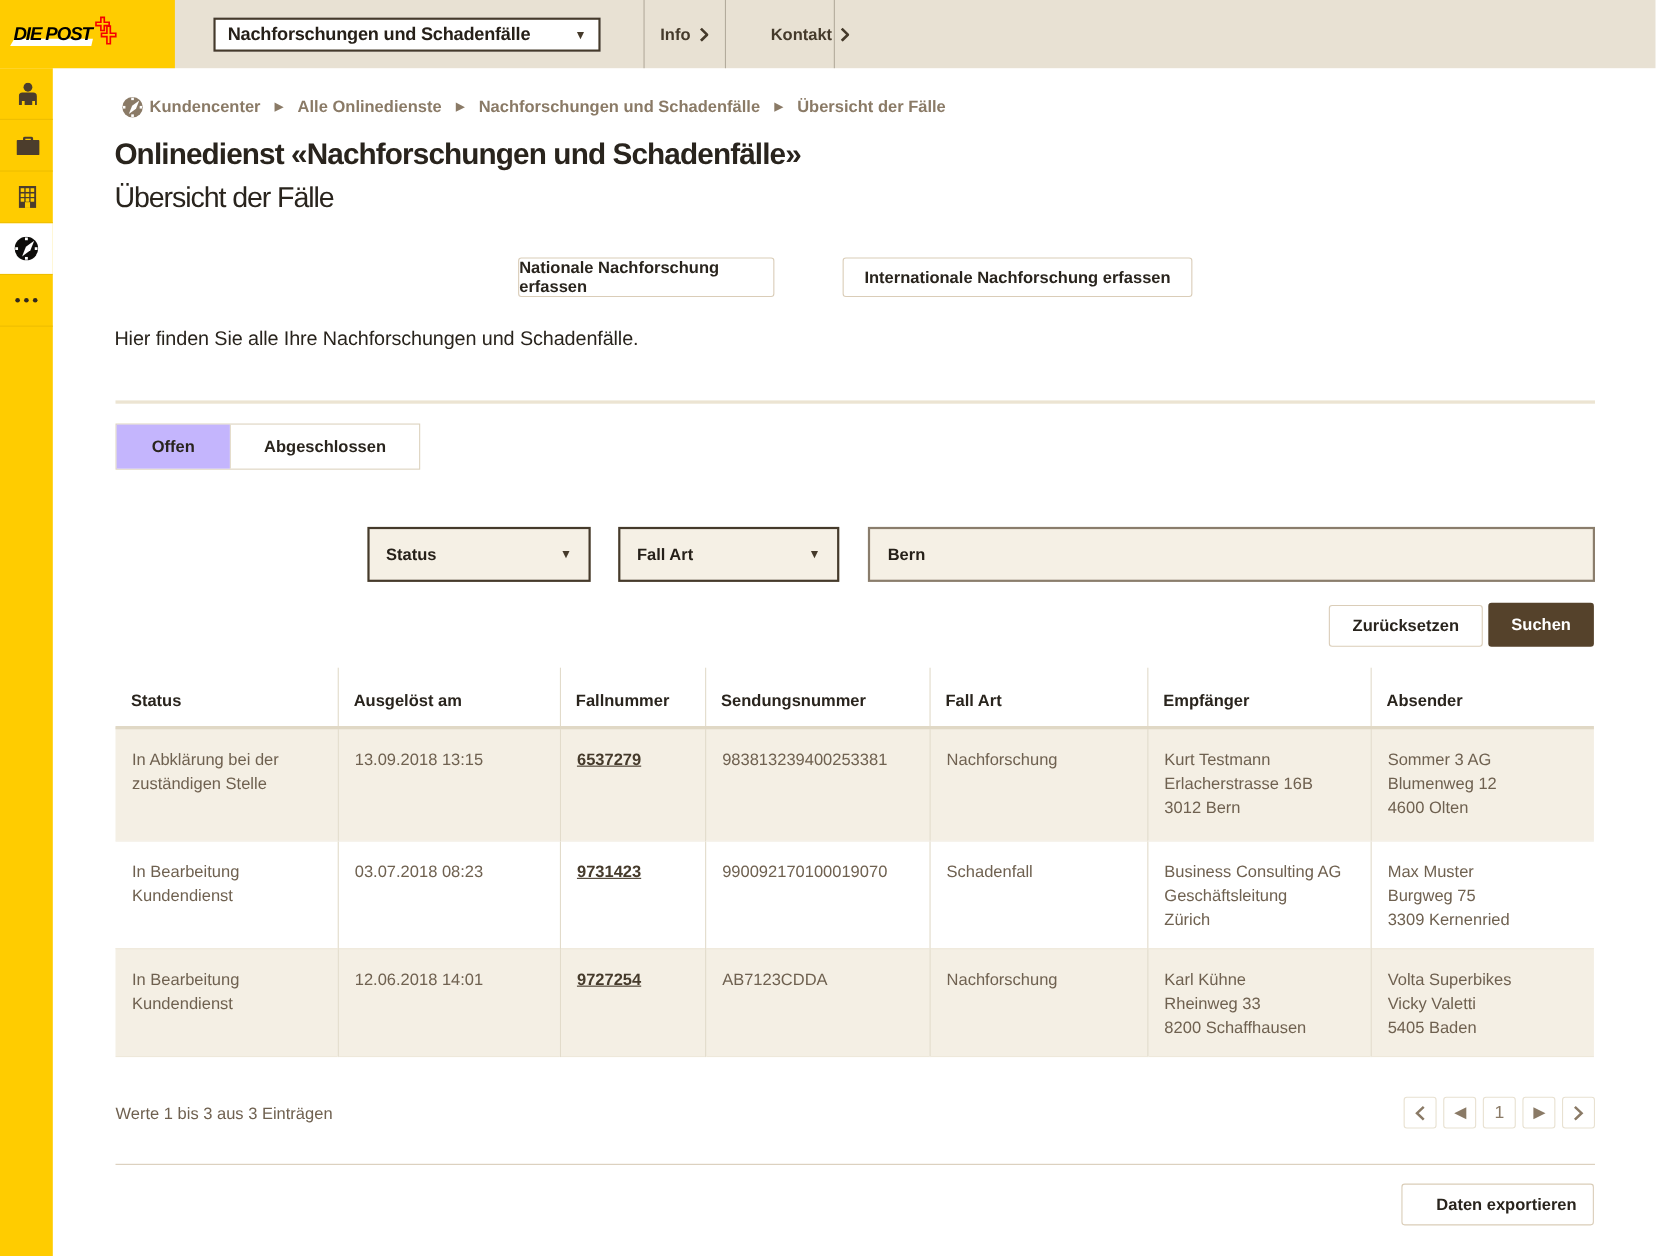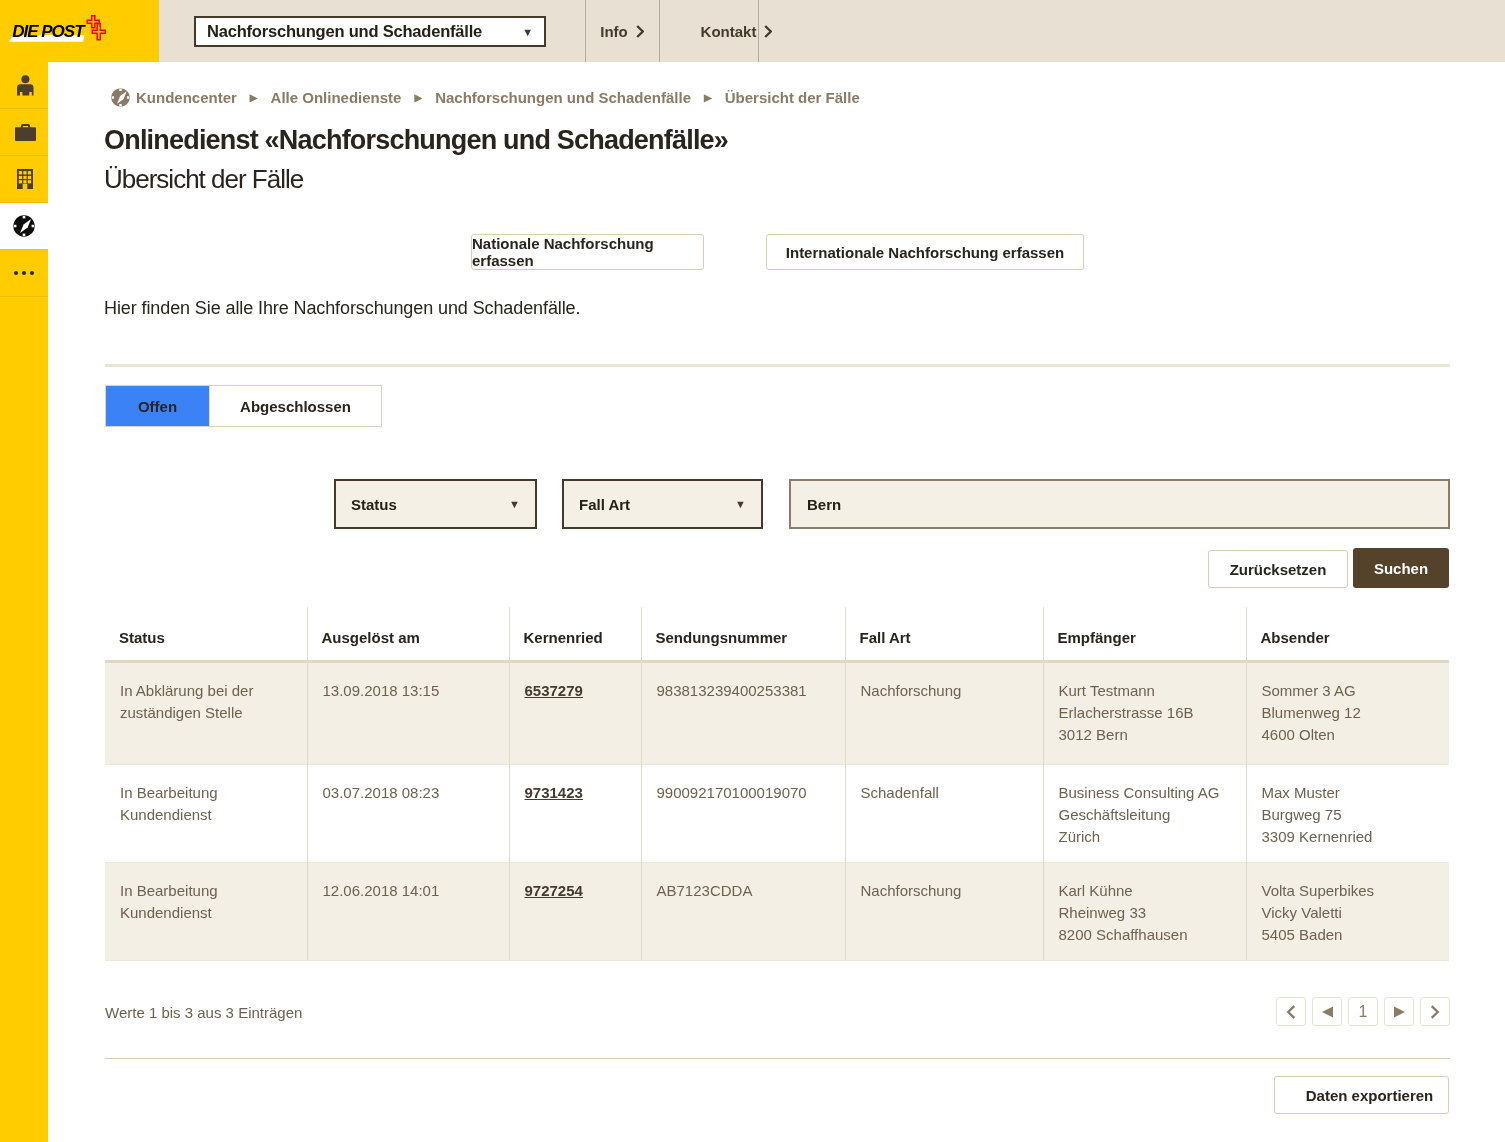--- a/index.html
+++ b/index.html
@@ -34,21 +34,21 @@
 .btn-nat { position:absolute; left:471px; top:234px; width:233px; height:36px; }
 .btn-int { position:absolute; left:766px; top:234px; width:318px; height:36px; }
 
 .intro { position:absolute; left:104px; top:298px; font-size:18px; letter-spacing:-0.1px; color:#29241d; }
 
 .divider1 { position:absolute; left:105px; top:364px; width:1345px; height:3px; background:#ece4d2; }
 
 
 .tabs { position:absolute; left:105px; top:385px; display:flex; border:1px solid #ddd3bf; background:#fff; height:42px; }
 .tab { display:flex; align-items:center; justify-content:center; font-size:15px; font-weight:bold; color:#29241d; }
-.tab.active { background:#3b82f6; }
+.tab.active { background:#c4b5fd; }
 
 
 .sel { position:absolute; height:50px; background:#f5f0e5; border:2px solid #453a2b; display:flex; align-items:center; padding:0 15px; font-size:15px; font-weight:bold; color:#262019; }
 .sel .arr { margin-left:auto; font-size:11px; color:#453a2b; }
 .inp { position:absolute; height:50px; background:#f5f0e5; border:2px solid #8a7d6c; display:flex; align-items:center; padding:0 16px; font-size:15px; font-weight:bold; color:#262019; }
 
 .btn-reset { position:absolute; left:1208px; top:550px; width:140px; height:38px; }
 .btn-search { position:absolute; left:1353px; top:548px; width:96px; height:40px; background:#55422b; border-radius:3px; color:#fff; font-size:15px; font-weight:bold; display:flex; align-items:center; justify-content:center; }
 
 
@@ -176,21 +176,21 @@
 <div class="sel" style="left:562px; top:479px; width:201px;">Fall Art <span class="arr">▼</span></div>
 <div class="inp" style="left:789px; top:479px; width:661px;">Bern</div>
 <div class="btn-white btn-reset">Zurücksetzen</div>
 <div class="btn-search">Suchen</div>
 
 <table>
   <thead>
     <tr>
       <th style="width:202px;">Status</th>
       <th style="width:202px;">Ausgelöst am</th>
-      <th style="width:132px;">Kernenried</th>
+      <th style="width:132px;">Fallnummer</th>
       <th style="width:204px;">Sendungsnummer</th>
       <th style="width:198px;">Fall Art</th>
       <th style="width:203px;">Empfänger</th>
       <th>Absender</th>
     </tr>
   </thead>
   <tbody>
     <tr class="odd r1">
       <td>In Abklärung bei der zuständigen Stelle</td>
       <td>13.09.2018 13:15</td>

